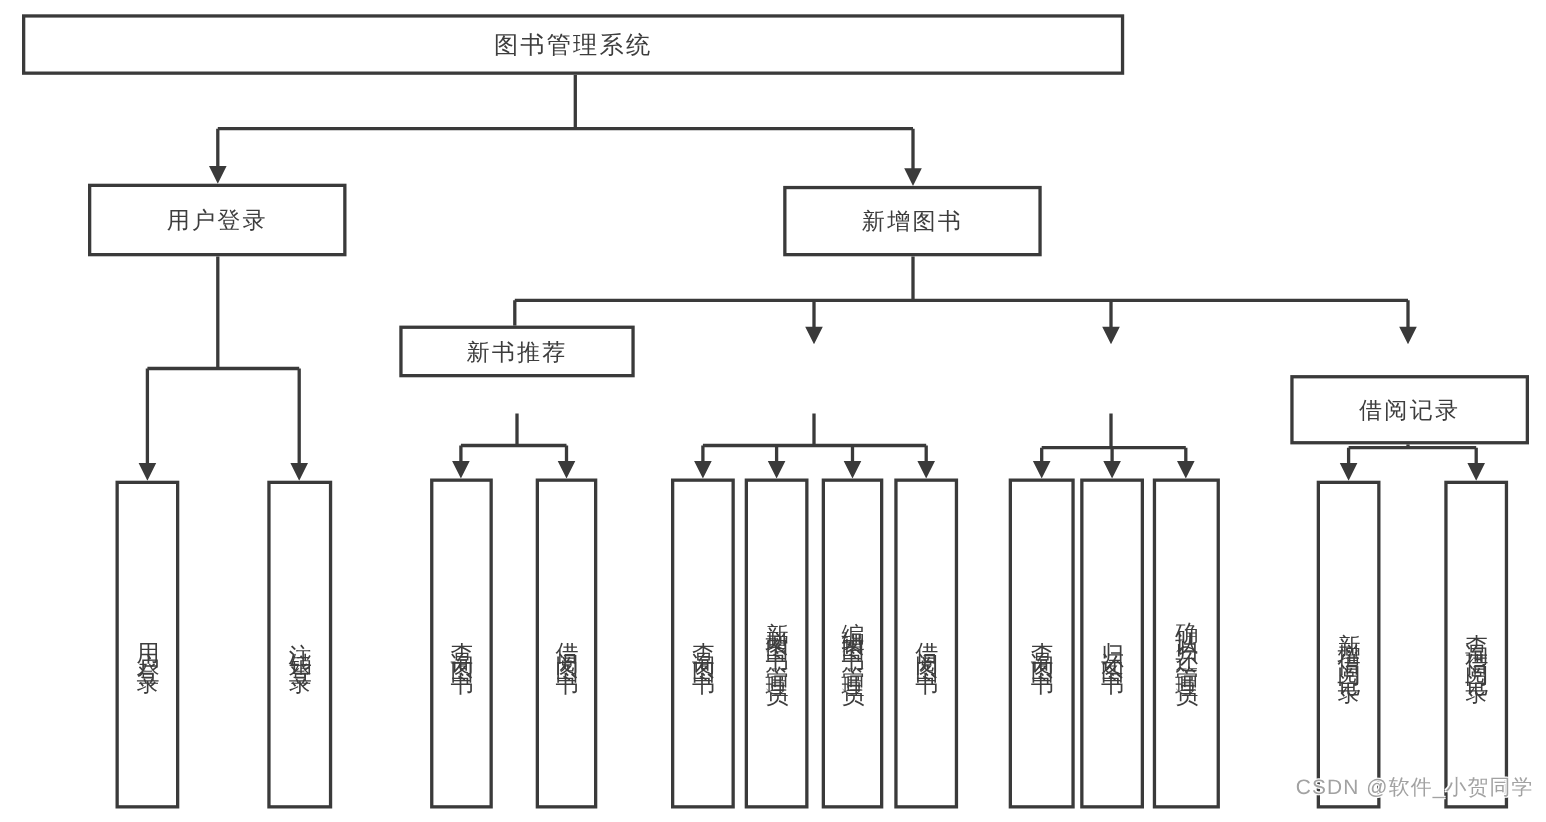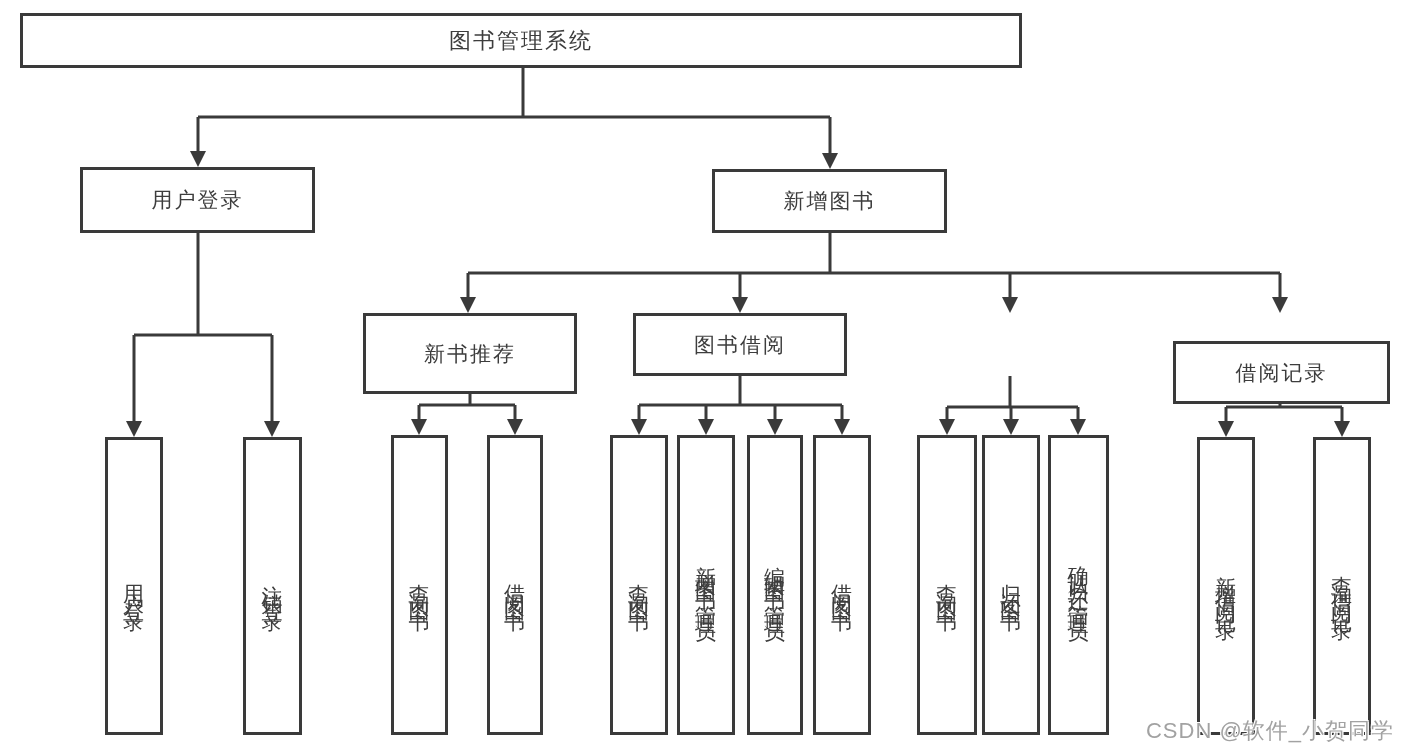--- a/index.html
+++ b/index.html
@@ -35,22 +35,22 @@
   .node.root-box { font-size: 22px; }
   .node.v {
     writing-mode: vertical-rl;
     font-size: 21px;
     letter-spacing: 9px;
     line-height: 1;
   }
   .watermark {
     position: absolute;
     right: 11px;
-    bottom: 1px;
-    font-size: 22px;
+    bottom: 18px;
+    font-size: 19px;
     color: #a2a2a2;
     letter-spacing: 1px;
     white-space: nowrap;
     text-shadow: -1px -1px 0 #ffffff, 1px -1px 0 #ffffff, -1px 1px 0 #ffffff, 1px 1px 0 #ffffff;
   }
 </style>
 </head>
 <body>
 
 <div class="canvas">
@@ -92,22 +92,21 @@
       M1070,419 L1086,419 L1078,435 Z
       M1218,421 L1234,421 L1226,437 Z
       M1334,421 L1350,421 L1342,437 Z"></path>
   </svg>
 
   <div class="node h root-box" style="left:20px; top:13px; width:1002px; height:55px;">图书管理系统</div>
 
   <div class="node h" style="left:80px; top:167px; width:235px; height:66px;">用户登录</div>
   <div class="node h" style="left:712px; top:169px; width:235px; height:64px;">新增图书</div>
 
-  <div class="node h" style="left:363px; top:313px; width:214px; height:81px;">新书推荐</div>
-  <div class="node h" style="left:633px; top:313px; width:214px; height:63px;">图书借阅</div>
+  <div class="node h" style="left:363px; top:296px; width:214px; height:47px;">新书推荐</div>
   <div class="node h" style="left:1173px; top:313px; width:217px; height:63px;margin-top:28px;">借阅记录</div>
 
   <div class="node v" style="left:105px; top:437px; width:58px; height:298px;">用户登录</div>
   <div class="node v" style="left:243px; top:437px; width:59px; height:298px;">注销登录</div>
 
   <div class="node v" style="left:391px; top:435px; width:57px; height:300px;">查询图书</div>
   <div class="node v" style="left:487px; top:435px; width:56px; height:300px;">借阅图书</div>
 
   <div class="node v" style="left:610px; top:435px; width:58px; height:300px;">查询图书</div>
   <div class="node v" style="left:677px; top:435px; width:58px; height:300px; letter-spacing:8px;">新增图书（管理员）</div>

